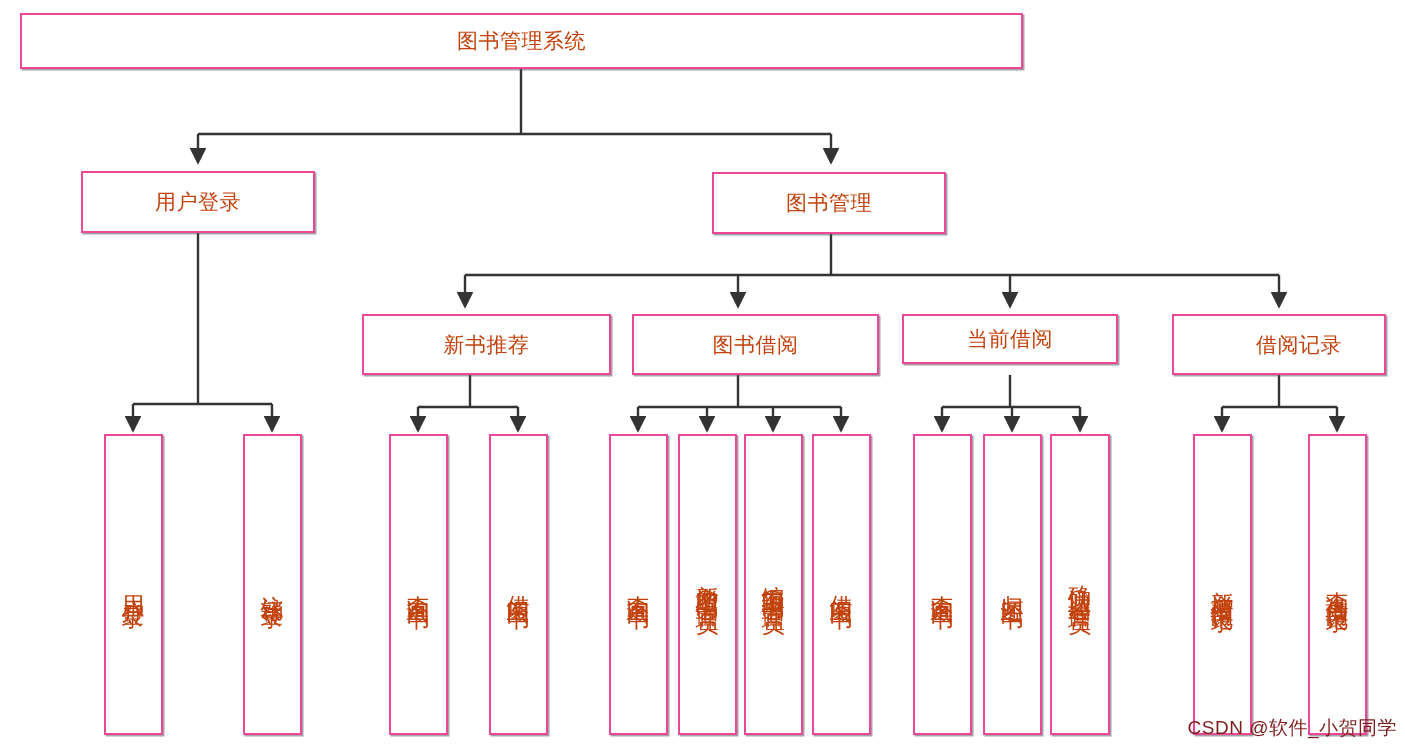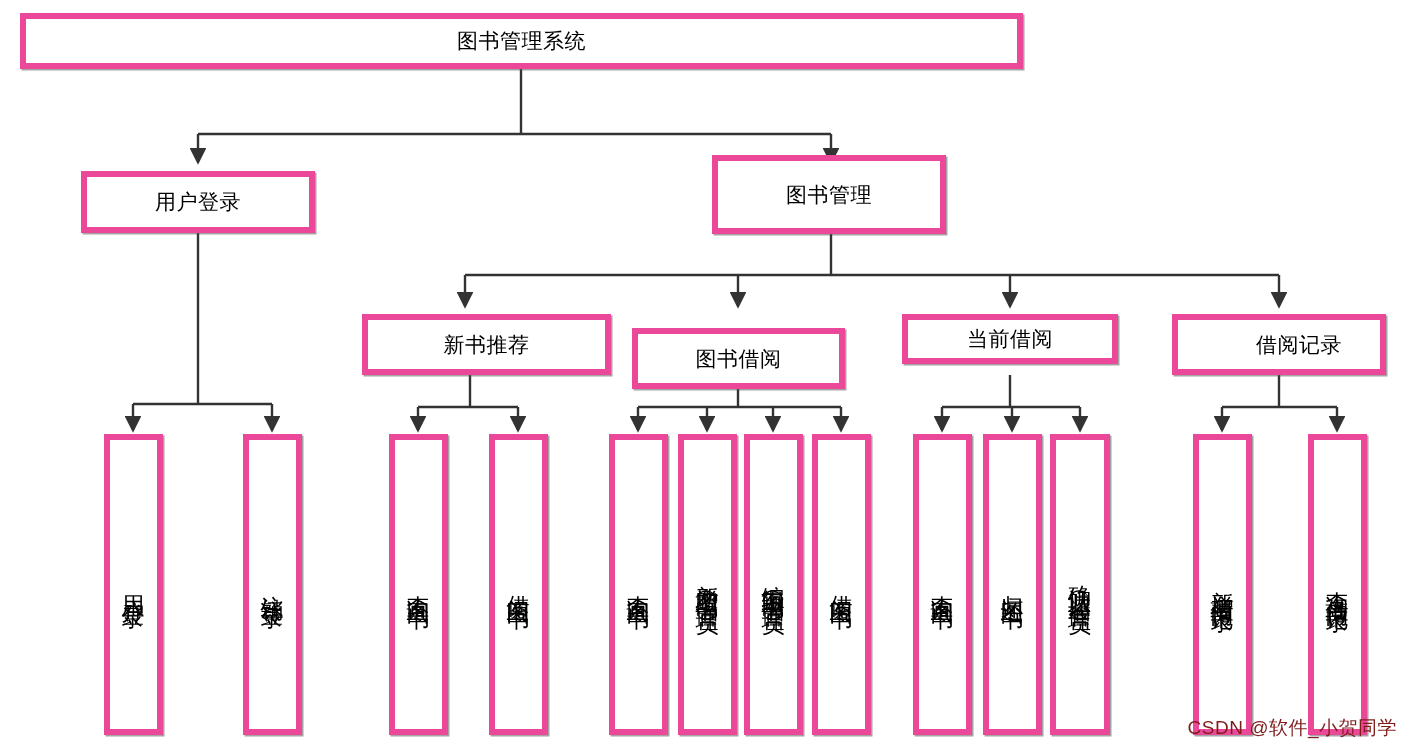--- a/index.html
+++ b/index.html
@@ -21,26 +21,26 @@
     position: absolute;
     left: 0;
     top: 0;
     width: 1405px;
     height: 747px;
   }
   .node {
     position: absolute;
     box-sizing: border-box;
     background: #ffffff;
-    border: 6px solid #ec4899;
+    border: 2px solid #ec4899;
     box-shadow: 1.5px 1.5px 0 0 rgba(90,90,90,0.55);
     display: flex;
     align-items: center;
     justify-content: center;
-    color: #000000;
+    color: #c2410c;
   }
   .node.horizontal {
     font-size: 21px;
     letter-spacing: 0.5px;
   }
   .node.vertical {
     writing-mode: vertical-rl;
     text-orientation: upright;
     font-size: 23px;
     line-height: 1.05;
@@ -119,28 +119,28 @@
     </g>
   </svg>
 
   <div class="node horizontal" style="left:20px; top:13px; width:1003px; height:56px;">
     <span>图书管理系统</span>
   </div>
 
   <div class="node horizontal" style="left:81px; top:171px; width:234px; height:62px;">
     <span>用户登录</span>
   </div>
-  <div class="node horizontal" style="left:712px; top:155px; width:234px; height:79px;">
+  <div class="node horizontal" style="left:712px; top:172px; width:234px; height:62px;">
     <span>图书管理</span>
   </div>
 
   <div class="node horizontal" style="left:362px; top:314px; width:249px; height:61px;">
     <span>新书推荐</span>
   </div>
-  <div class="node horizontal" style="left:632px; top:314px; width:213px; height:61px;margin-top:14px;">
+  <div class="node horizontal" style="left:632px; top:314px; width:247px; height:61px;">
     <span>图书借阅</span>
   </div>
   <div class="node horizontal" style="left:902px; top:314px; width:216px; height:50px;">
     <span>当前借阅</span>
   </div>
   <div class="node horizontal" style="left:1172px; top:314px; width:214px; height:61px;padding-left:40px;">
     <span>借阅记录</span>
   </div>
 
   <div class="node vertical" style="left:104px; top:434px; width:59px; height:301px;">

